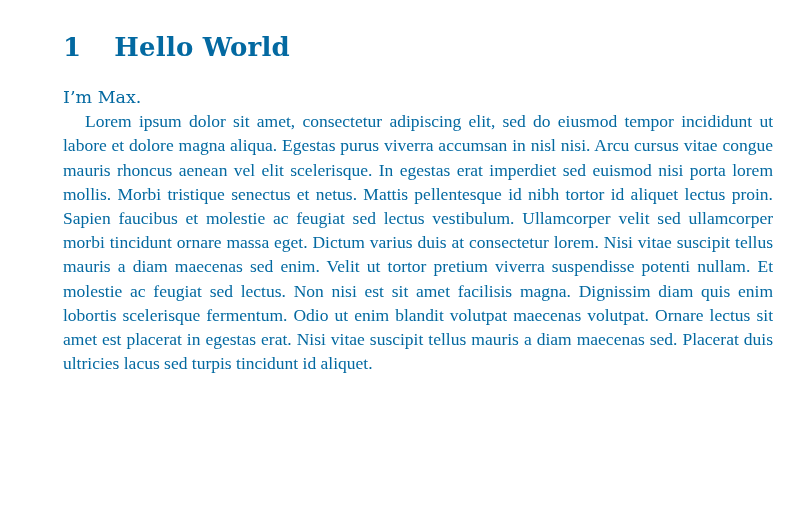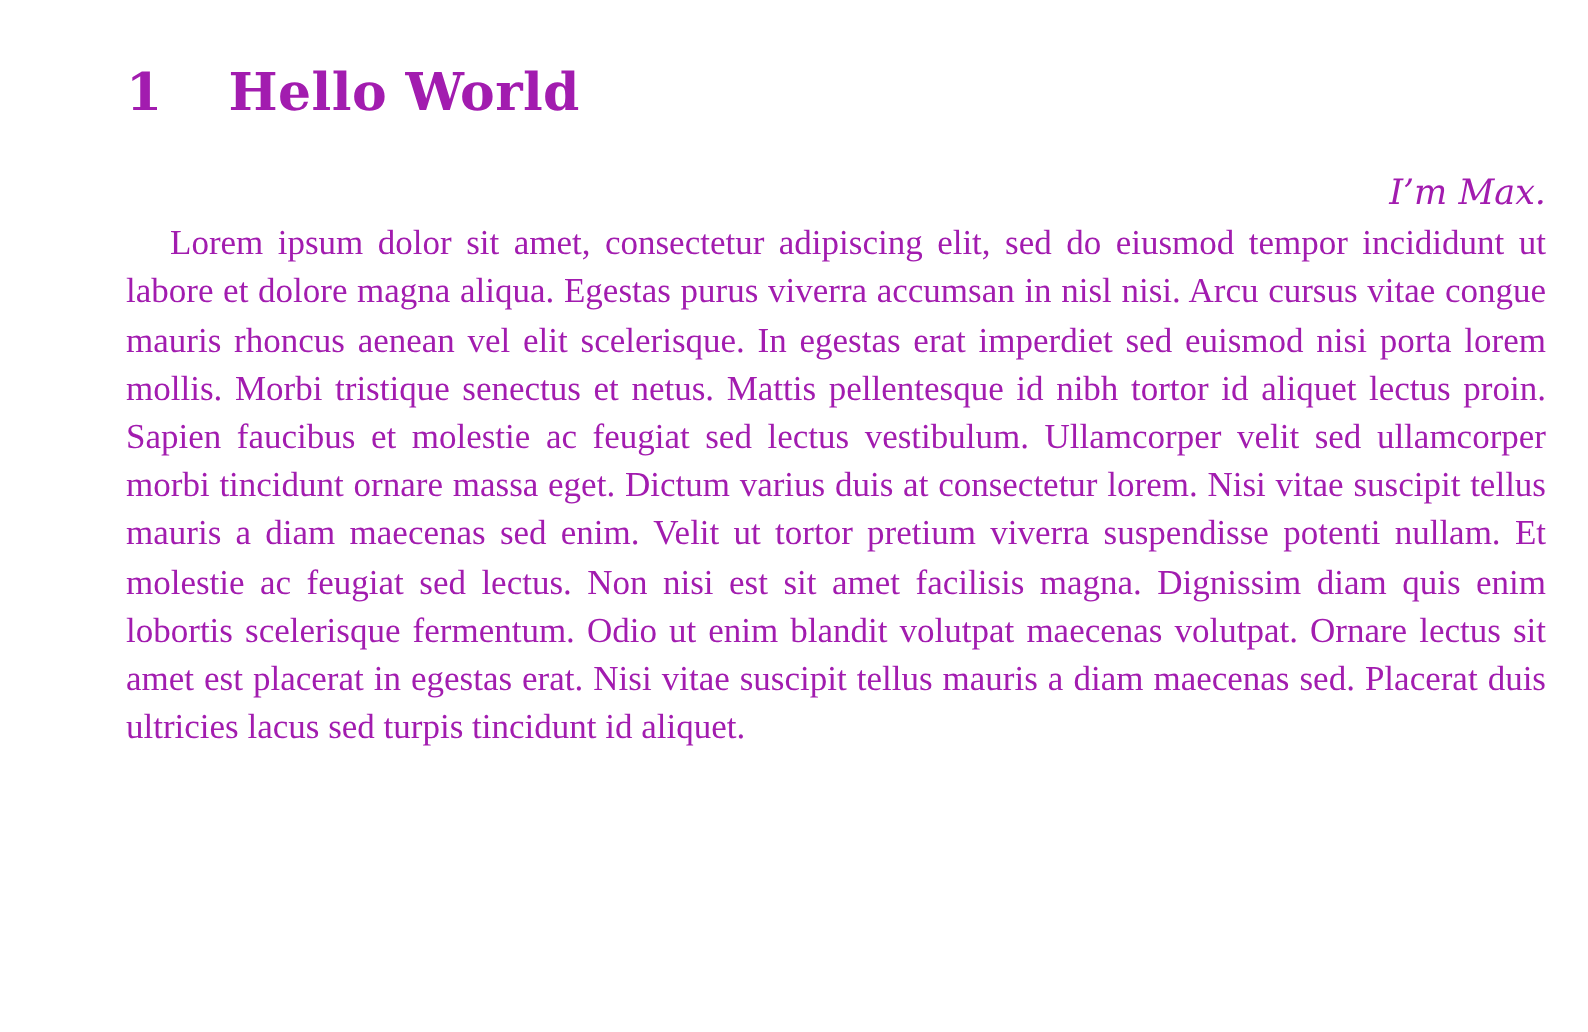--- a/index.html
+++ b/index.html
@@ -9,21 +9,21 @@
   body {
     width: 794px;
     height: 516px;
     overflow: hidden;
   }
   .page {
     position: relative;
     width: 794px;
     height: 516px;
     background: #ffffff;
-    color: #a21caf;
+    color: #0369a1;
     font-family: "DejaVu Serif", "Liberation Serif", serif;
     border-radius: 14px;
   }
   .content {
     position: absolute;
     left: 63px;
     top: 31px;
     width: 710px;
   }
   .section-heading {
@@ -36,22 +36,21 @@
   .sec-num {
     display: inline-block;
     margin-right: 33px;
   }
   .para {
     font-size: 17.5px;
     line-height: 24.2px;
     margin: 0;
   }
   .intro-para {
-    text-align: right;
-    font-style: italic;
+    text-align: left;
   }
   .body-para {
     text-align: justify;
     text-indent: 22px;
     font-family: Liberation Serif, serif;
   }
 </style>
 </head>
 <body>
 

